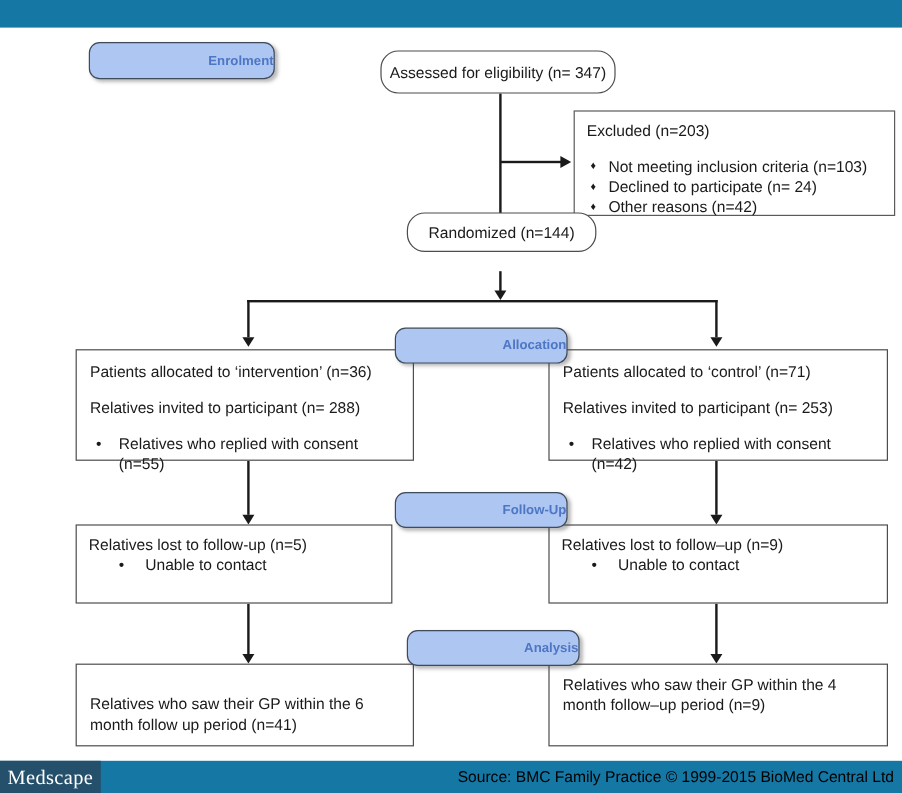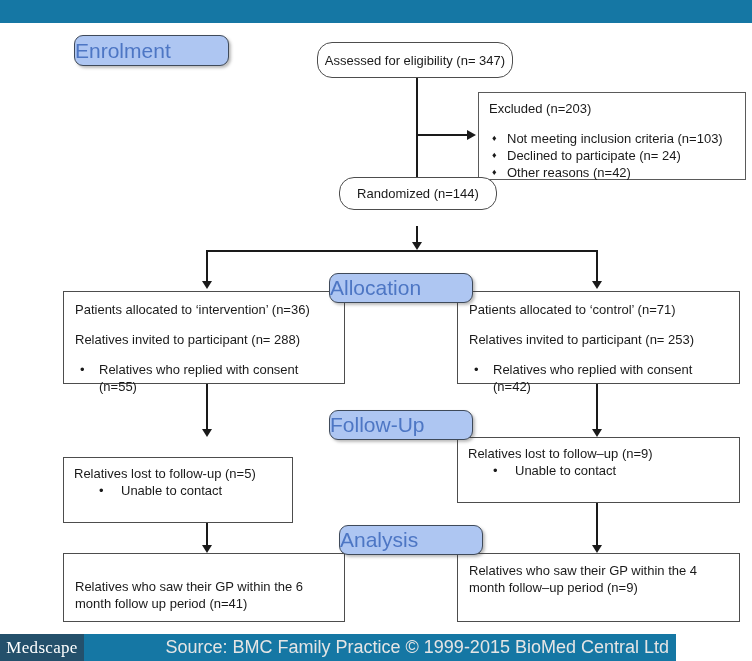--- a/index.html
+++ b/index.html
@@ -2,47 +2,47 @@
 <html><head>
 <meta charset="utf-8">
 <style>
   html,body{margin:0;padding:0;background:#ffffff;}
   .page{
     position:relative;width:752px;height:661px;background:#ffffff;
     font-family:"Liberation Sans",sans-serif;color:#1a1a1a;overflow:hidden;
   }
   
   .topbar{position:absolute;left:0;top:0;width:752px;height:23px;background:#1577A4;}
-  .footer{position:absolute;left:0;top:634px;width:676px;height:27px;display:flex;background:#1577A4;}
+  .footer{position:absolute;left:0;top:634px;width:752px;height:27px;display:flex;background:#1577A4;}
   .logo-seg{width:84px;height:27px;background:#24506B;display:flex;align-items:center;justify-content:center;}
   .logo-text{font-family:"Liberation Serif",serif;font-size:17px;color:#ffffff;letter-spacing:0.3px;}
   .source-seg{flex:1;display:flex;align-items:center;justify-content:flex-end;padding-right:7px;}
-  .source-text{font-size:18px;color:#e5e5e5;}
+  .source-text{font-size:13px;color:#000000;}
 
   
   .pill{
     position:absolute;background:#AEC6F2;border:1px solid #3F4A5A;border-radius:9px;
     box-shadow:2px 2px 3px rgba(60,60,60,0.35);
-    display:flex;align-items:center;justify-content:flex-start;
-    font-weight:normal;font-size:21px;color:#4D76C4;z-index:5;
+    display:flex;align-items:center;justify-content:flex-end;
+    font-weight:bold;font-size:11px;color:#4D76C4;z-index:5;
   }
   .pill-enrolment{left:74px;top:35px;width:153px;height:29px;}
   .pill-allocation{left:329px;top:273px;width:142px;height:28px;}
   .pill-followup{left:329px;top:410px;width:142px;height:28px;}
   .pill-analysis{left:329px;top:525px;width:142px;height:28px;margin-left:10px;}
 
   
   .fbox{position:absolute;background:#ffffff;border:1px solid #4d4d4d;box-sizing:border-box;font-size:13px;z-index:2;}
   .center-text{display:flex;align-items:center;justify-content:center;text-align:center;border-radius:15px;}
   .box-assessed{left:317px;top:42px;width:196px;height:36px;}
   .box-excluded{left:478px;top:92px;width:268px;height:88px;padding:7px 10px;border-color:#5a5a5a;}
   .box-randomized{left:339px;top:177px;width:158px;height:33px;}
   .box-alloc-left{left:63px;top:291px;width:282px;height:93px;padding:9px 11px;}
   .box-alloc-right{left:457px;top:291px;width:283px;height:93px;padding:9px 11px;}
-  .box-fu-left{left:63px;top:437px;width:230px;height:66px;padding:7px 10px;margin-top:20px;}
+  .box-fu-left{left:63px;top:437px;width:264px;height:66px;padding:7px 10px;}
   .box-fu-right{left:457px;top:437px;width:283px;height:66px;padding:7px 10px;}
   .box-an-left{left:63px;top:553px;width:282px;height:69px;padding:24px 11px;}
   .box-an-right{left:457px;top:553px;width:283px;height:69px;padding:8px 11px;}
   .fbox p{margin:0 0 13px 0;line-height:17px;}
   .fbox p:last-child{margin-bottom:0;}
   .wrap-235{width:237px;line-height:18px;}
 
   
   .brow{display:flex;line-height:17px;}
   .glyph{flex:0 0 auto;}

